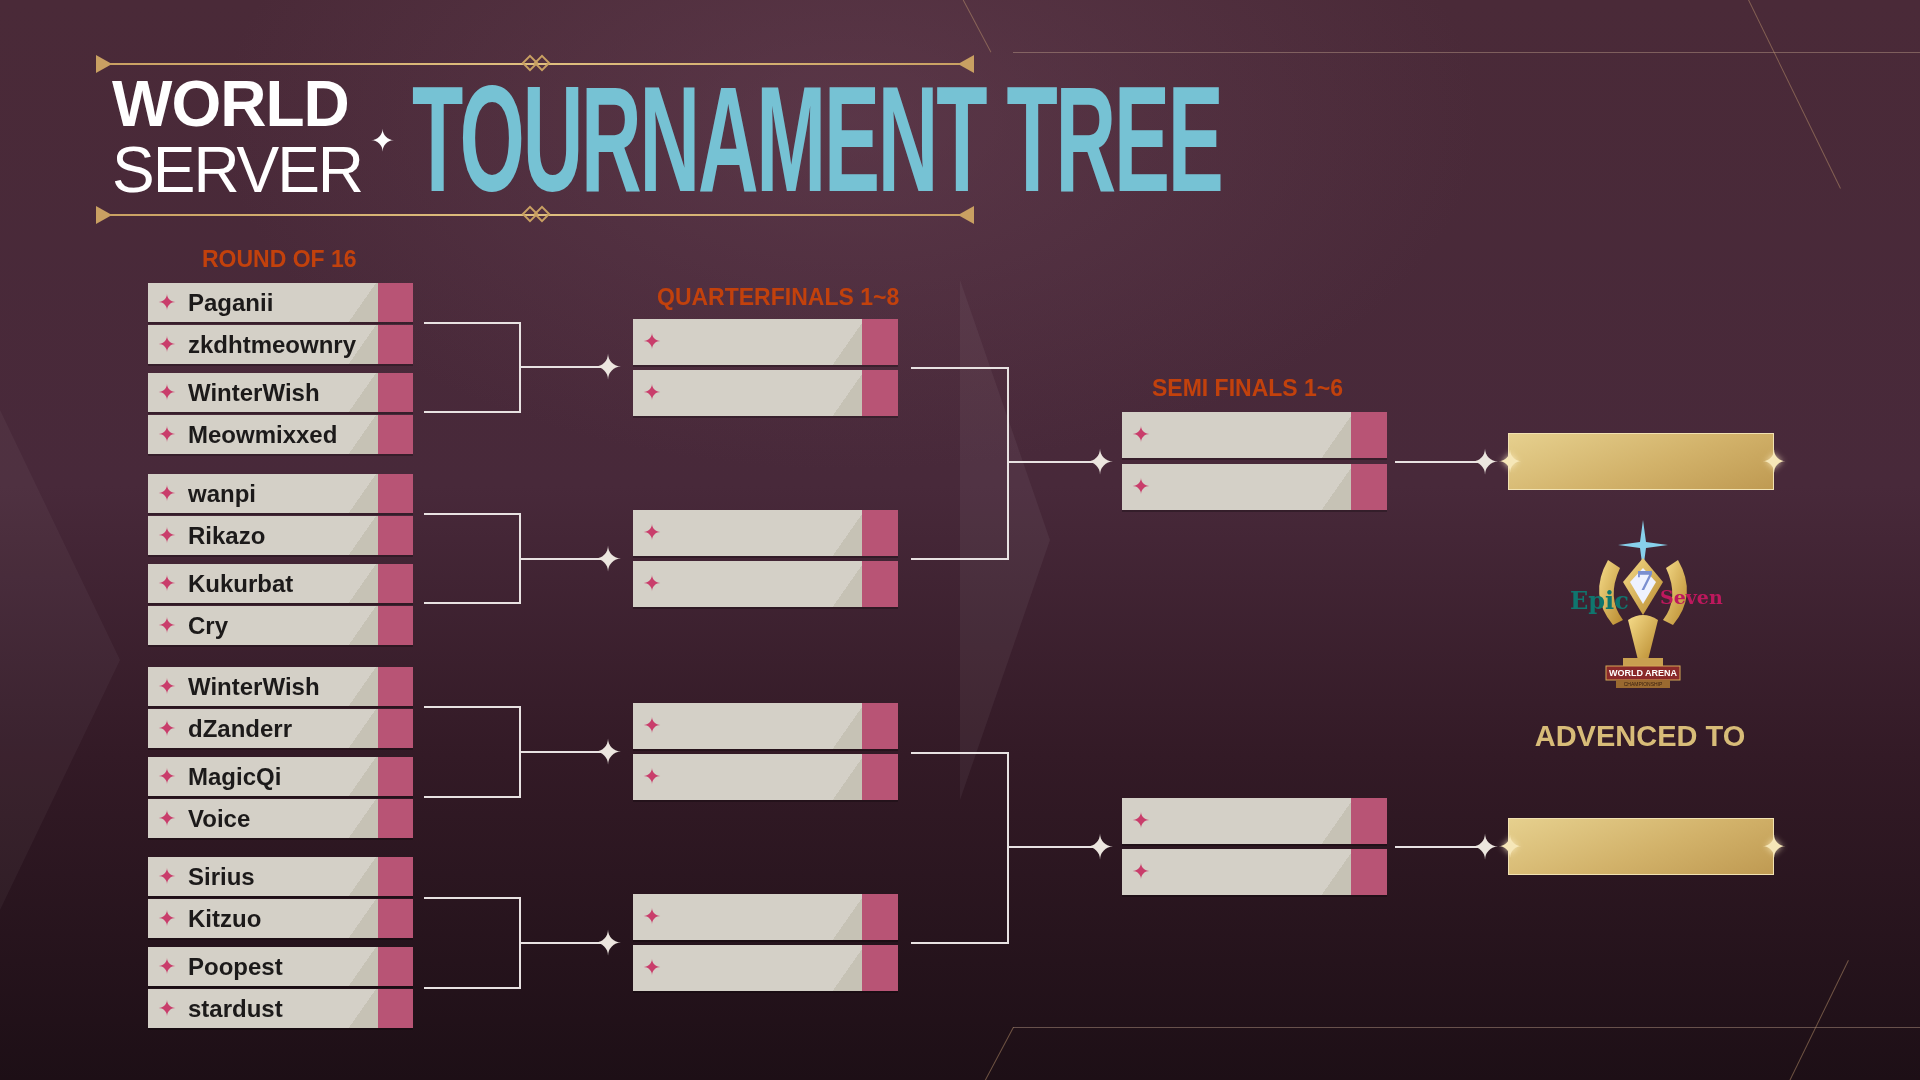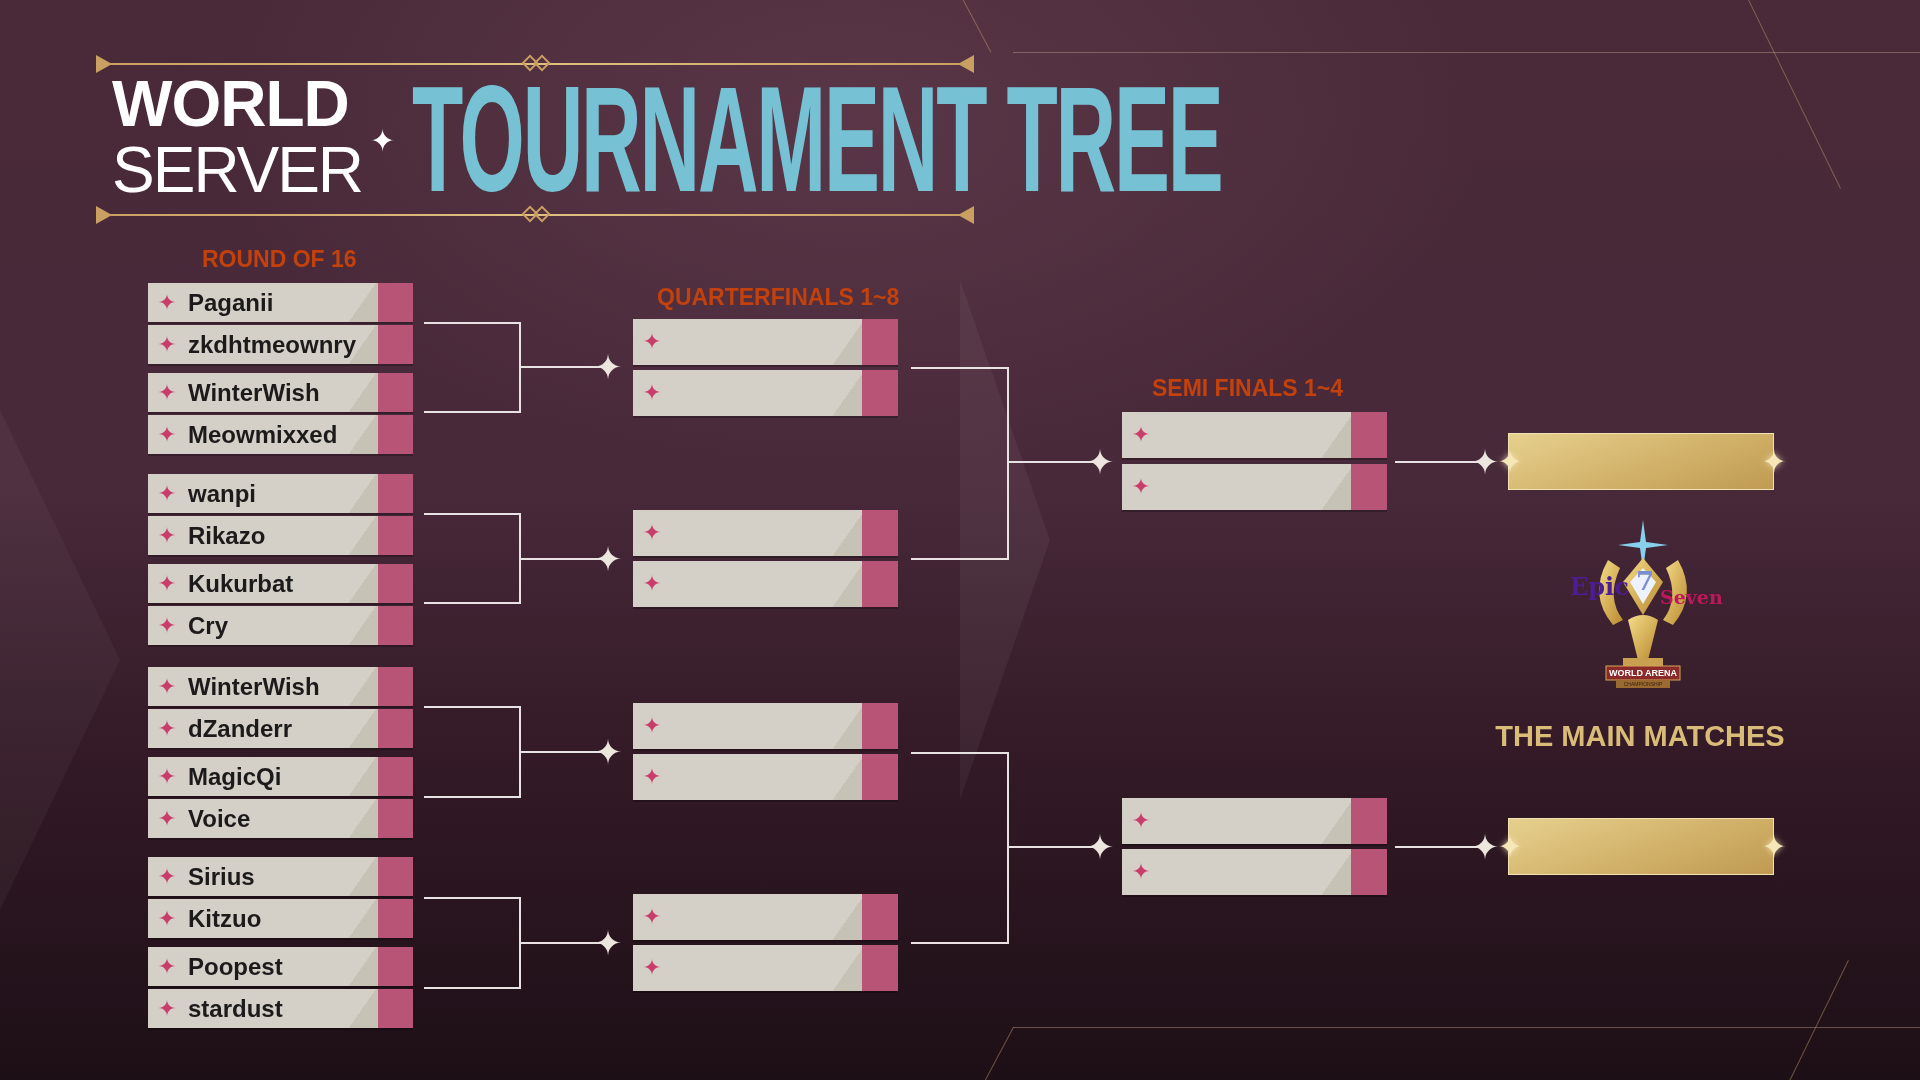--- a/index.html
+++ b/index.html
@@ -83,21 +83,21 @@
   <div class="abs" style="left:96px;top:206px;width:0;height:0;border-top:9px solid transparent;border-bottom:9px solid transparent;border-left:16px solid #c9a062;"></div>
   <div class="abs" style="left:958px;top:206px;width:0;height:0;border-top:9px solid transparent;border-bottom:9px solid transparent;border-right:16px solid #c9a062;"></div>
   <div class="global">WORLD</div>
   <div class="server">SERVER</div>
   <div class="hdr-star">✦</div>
   <div class="title">TOURNAMENT TREE</div>
 </div>
 
 <div class="round-label" style="left:202px;top:246px;">ROUND OF 16</div>
 <div class="round-label" style="left:641px;top:284px;margin-left:16px;">QUARTERFINALS 1~8</div>
-<div class="round-label" style="left:1152px;top:375px;">SEMI FINALS 1~4</div>
+<div class="round-label" style="left:1152px;top:375px;">SEMI FINALS 1~6</div>
 
 <div>
   <div class="slot r16" style="top:283px;">
       <span class="pstar">✦</span>
       <span class="name">Paganii</span>
       <span class="pink"></span>
     </div>
   <div class="slot r16" style="top:325px;">
       <span class="pstar">✦</span>
       <span class="name">zkdhtmeownry</span>
@@ -294,21 +294,21 @@
 <div>
   <div class="gold" style="top:433px;"><span class="name"></span></div>
   <div class="gold-star" style="left:1510px;top:462px;">✦</div>
   <div class="gold-star" style="left:1774px;top:462px;">✦</div>
 
   <div class="gold" style="top:818px;"><span class="name"></span></div>
   <div class="gold-star" style="left:1510px;top:847px;">✦</div>
   <div class="gold-star" style="left:1774px;top:847px;">✦</div>
 
   <div class="adv">
-    <div>THE MAIN MATCHES</div>
+    <div>ADVENCED TO</div>
   </div>
 </div>
 
 <div class="logo">
   <svg width="150" height="180" viewBox="0 0 150 180">
     <defs>
       <linearGradient id="g1" x1="0" y1="0" x2="1" y2="1">
         <stop offset="0" stop-color="#f6dc8a"></stop>
         <stop offset="1" stop-color="#b88a2e"></stop>
       </linearGradient>
@@ -316,18 +316,18 @@
     <path d="M75 0 L78 22 L100 25 L78 28 L75 50 L72 28 L50 25 L72 22 Z" fill="#8fe3ff" opacity="0.9"></path>
     <path d="M40 40 Q20 75 45 105 L55 100 Q38 78 52 48 Z" fill="url(#g1)"></path>
     <path d="M110 40 Q130 75 105 105 L95 100 Q112 78 98 48 Z" fill="url(#g1)"></path>
     <path d="M75 38 L95 62 L75 95 L55 62 Z" fill="url(#g1)"></path>
     <path d="M75 48 L88 62 L75 84 L62 62 Z" fill="#eef2ff"></path>
     <path d="M60 100 Q75 90 90 100 L80 140 L70 140 Z" fill="url(#g1)"></path>
     <rect x="55" y="138" width="40" height="8" fill="#c9a050"></rect>
     <rect x="38" y="146" width="74" height="14" fill="#8a2a2a" stroke="#d4a856" stroke-width="1"></rect>
     <rect x="48" y="160" width="54" height="8" fill="#9a6a30"></rect>
   </svg>
-  <span class="abs" style="left:2px;top:52px;color:#4c1d95;font-family:'DejaVu Serif',serif;font-size:24px;font-weight:bold;">Epic</span>
+  <span class="abs" style="left:2px;top:66px;color:#0f766e;font-family:'DejaVu Serif',serif;font-size:24px;font-weight:bold;">Epic</span>
   <span class="abs" style="left:92px;top:66px;color:#be185d;font-family:'DejaVu Serif',serif;font-size:19px;font-weight:bold;">Seven</span>
   <span class="abs" style="left:68px;top:46px;color:#7a8fd0;font-family:'DejaVu Serif',serif;font-size:26px;font-weight:bold;">7</span>
   <span class="abs" style="left:40px;top:148px;width:70px;text-align:center;color:#fff;font-size:9px;font-weight:bold;">WORLD ARENA</span>
   <span class="abs" style="left:48px;top:161px;width:54px;text-align:center;color:#3a2010;font-size:5px;">CHAMPIONSHIP</span>
 </div>
 
 </body></html>

